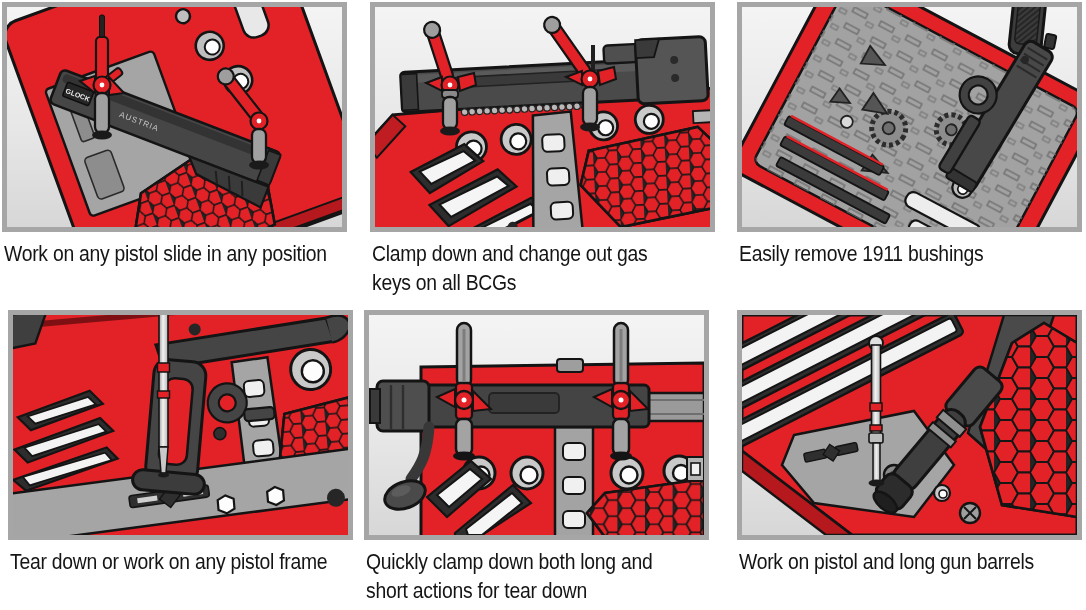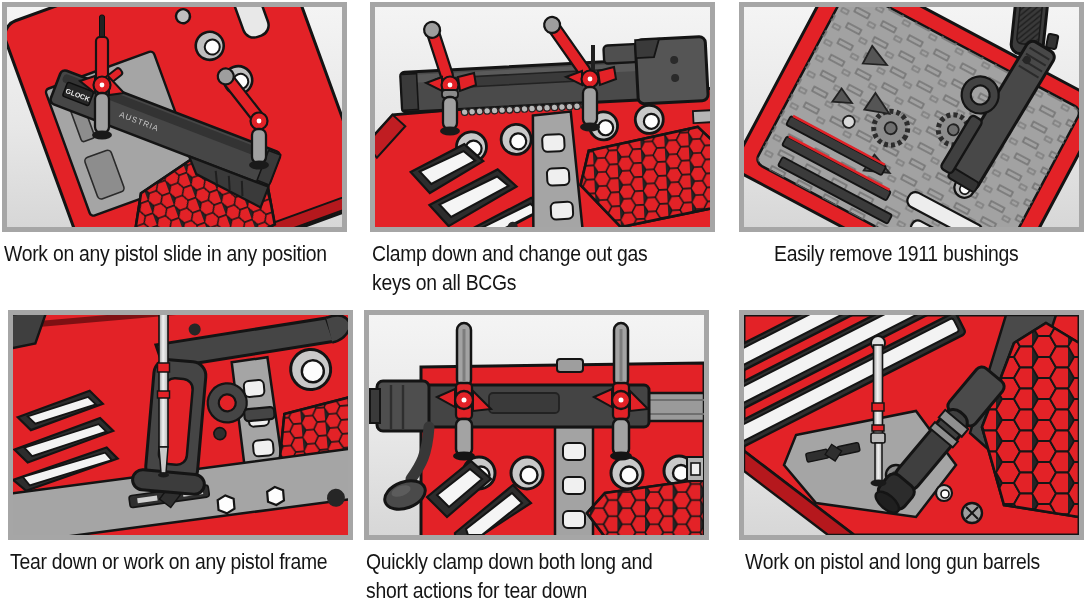--- a/index.html
+++ b/index.html
@@ -3,21 +3,21 @@
 <meta charset="utf-8">
 <style>
   html,body{margin:0;padding:0;}
   body{width:1086px;height:610px;background:#ffffff;overflow:hidden;
        font-family:"Liberation Sans", sans-serif;}
   .grid{display:grid;grid-template-columns:362px 362px 362px;
         grid-template-rows:308px 302px;width:1086px;height:610px;}
   .cell{display:flex;flex-direction:column;align-items:flex-start;box-sizing:border-box;}
   .cell.c1{padding-left:2px;}
   .cell.c2{padding-left:8px;}
-  .cell.c3{padding-left:13px;align-items:center;}
+  .cell.c3{padding-left:13px;}
   .frame{width:345px;height:230px;box-sizing:border-box;margin-top:2px;
          border:5px solid #a6a6a6;
          background:linear-gradient(180deg,#f4f4f4 0%,#e7e7e7 55%,#d7d7d7 100%);}
   .frame svg{display:block;}
   .caption{margin:8px 0 0 2px;font-size:22px;font-weight:400;color:#151515;
            line-height:1.30;letter-spacing:-0.3px;transform:scaleX(0.88);
            transform-origin:0 0;white-space:nowrap;}
   .caption span{display:block;}
 </style>
 </head>

